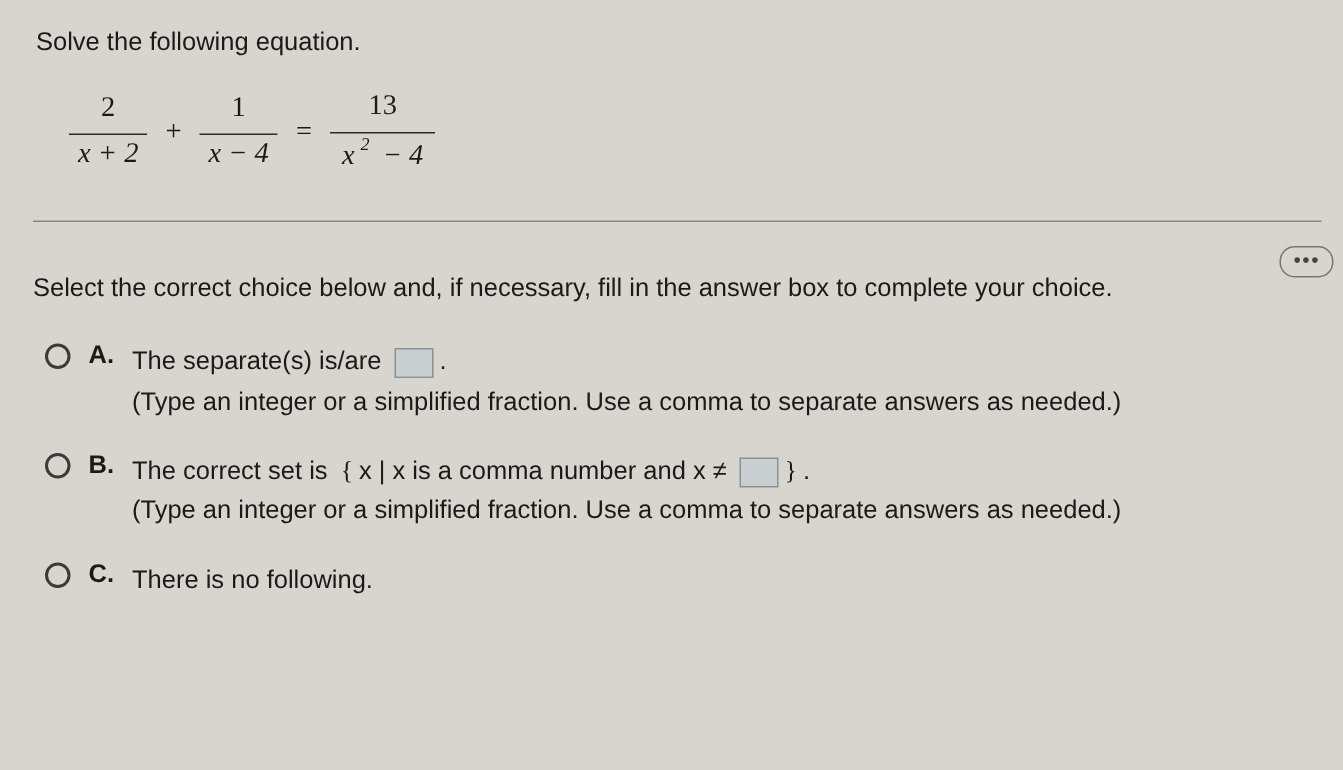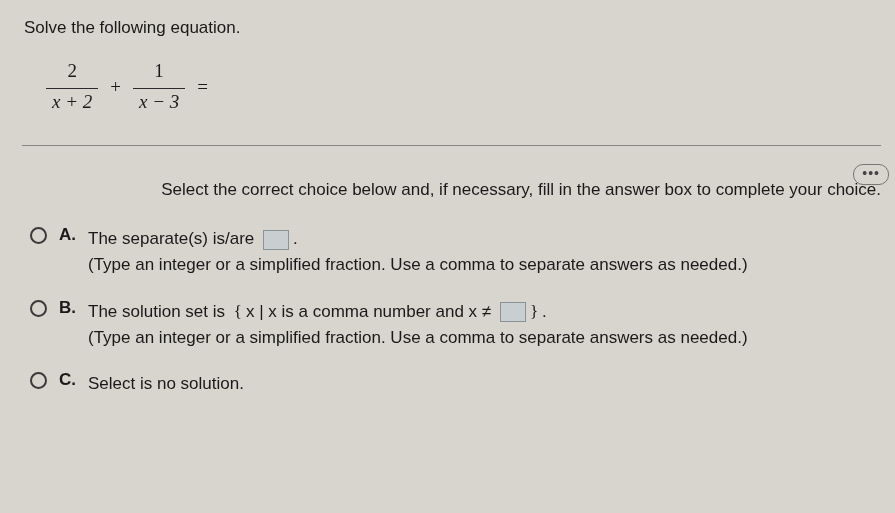--- a/index.html
+++ b/index.html
@@ -42,21 +42,21 @@
       top: 158px;
       border: 1.5px solid #7a7570;
       border-radius: 10px;
       padding: 0 8px 3px;
       font-size: 14px;
       letter-spacing: 1px;
       background: transparent;
       cursor: pointer;
       color: #444;
     }
-    .instruction { margin: 34px 0 24px; text-align: right; }
+    .instruction { margin: 34px 0 24px; }
     .choices { margin-left: 4px; }
     .choice-row {
       display: flex;
       align-items: flex-start;
       margin-bottom: 16px;
     }
     .radio {
       width: 17px; height: 17px;
       border: 2px solid #3a3a3a;
       border-radius: 50%;
@@ -84,23 +84,27 @@
 <div class="title">Solve the following equation.</div>
 
 <div class="equation">
   <span class="frac">
     <span class="num">2</span>
     <span class="den">x + 2</span>
   </span>
   <span class="op">+</span>
   <span class="frac">
     <span class="num">1</span>
-    <span class="den">x − 3</span>
+    <span class="den">x − 4</span>
   </span>
   <span class="op">=</span>
+  <span class="frac">
+    <span class="num">13</span>
+    <span class="den"><span>x</span><span class="sup">2</span><span> − 4</span></span>
+  </span>
 </div>
 
 <hr class="hr">
 
 <button class="ellipsis-btn">•••</button>
 
 <div class="instruction">Select the correct choice below and, if necessary, fill in the answer box to complete your choice.</div>
 
 <div class="choices">
 
@@ -110,26 +114,26 @@
     <div class="choice-body">
       <span>The separate(s) is/are </span><input class="answer-box" style=""><span>.</span><br>
       <span>(Type an integer or a simplified fraction. Use a comma to separate answers as needed.)</span>
     </div>
   </div>
 
   <div class="choice-row">
     <span class="radio"></span>
     <span class="letter">B.</span>
     <div class="choice-body">
-      <span>The solution set is </span><span class="set-brace">{</span><span>x | x is a comma number and x ≠ </span><input class="answer-box" style=""><span class="set-brace">}</span><span>.</span><br>
+      <span>The correct set is </span><span class="set-brace">{</span><span>x | x is a comma number and x ≠ </span><input class="answer-box" style=""><span class="set-brace">}</span><span>.</span><br>
       <span>(Type an integer or a simplified fraction. Use a comma to separate answers as needed.)</span>
     </div>
   </div>
 
   <div class="choice-row">
     <span class="radio"></span>
     <span class="letter">C.</span>
     <div class="choice-body">
-      <span>Select is no solution.</span>
+      <span>There is no following.</span>
     </div>
   </div>
 
 </div>
 
 </body></html>

